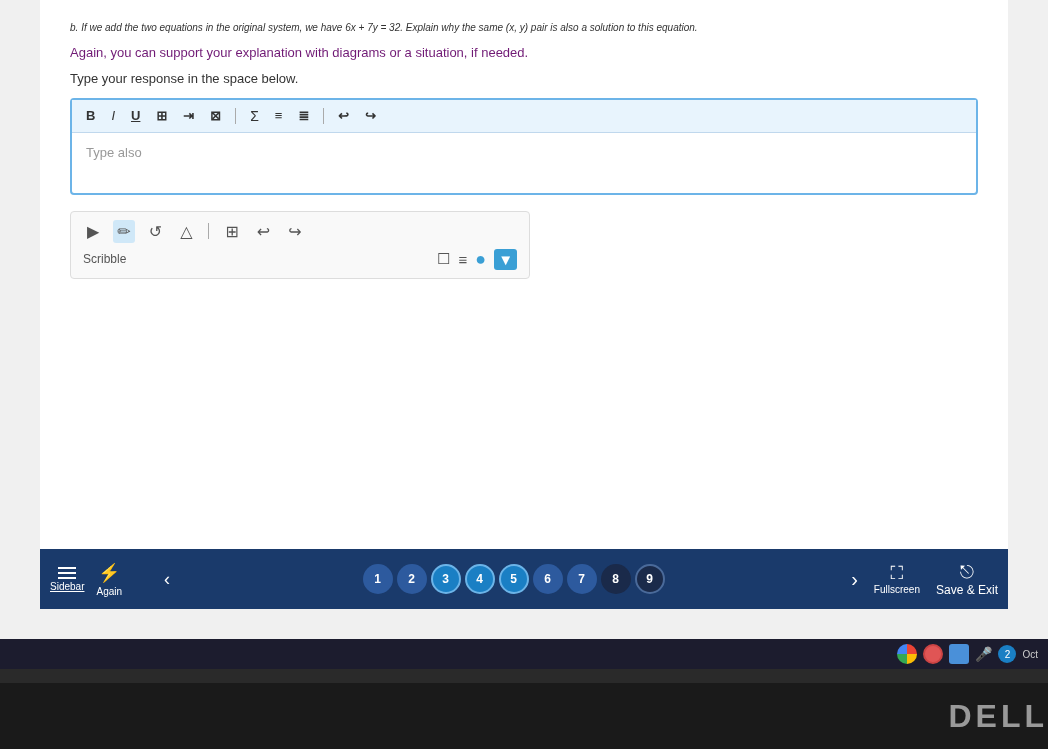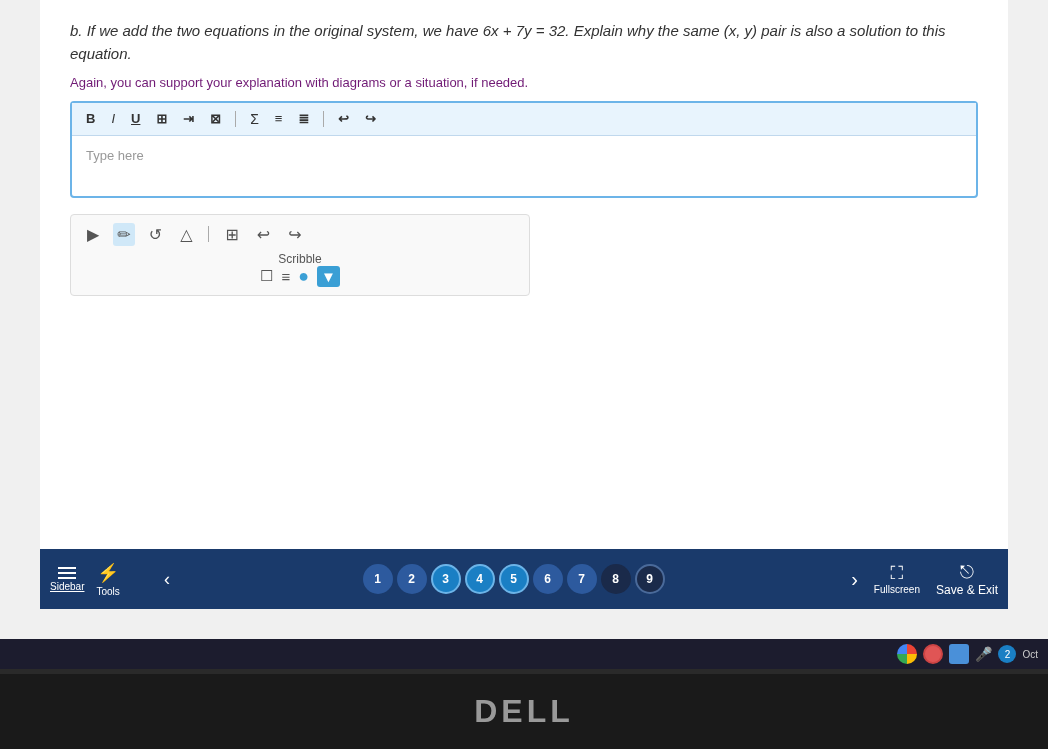--- a/index.html
+++ b/index.html
@@ -27,21 +27,21 @@
     .content-area {
       background: #ffffff;
       margin: 0 40px;
       padding: 20px 30px;
       height: calc(100% - 60px);
       position: relative;
     }
 
     
     .question-label {
-      font-size: 15px;
+      font-size: 10px;
       color: #333;
       line-height: 1.5;
       margin-bottom: 8px;
       font-style: italic;
     }
 
     .sub-instruction {
       font-size: 13px;
       color: #701a75;
       margin-bottom: 8px;
@@ -125,21 +125,20 @@
     }
     .scribble-btn.active {
       background: #d0e8f8;
       border-radius: 3px;
     }
 
     .scribble-footer {
       display: flex;
       align-items: center;
       justify-content: space-between;
-      flex-direction: column;
     }
 
     .scribble-label {
       font-size: 12px;
       color: #555;
     }
 
     .scribble-footer-icons {
       display: flex;
       align-items: center;
@@ -296,25 +295,25 @@
     .save-exit-btn .label {
       font-size: 12px;
     }
 
     
     .dell-area {
       position: absolute;
       bottom: 0;
       left: 0;
       right: 0;
-      height: 75px;
+      height: 66px;
       background: #1a1a1a;
       display: flex;
       align-items: center;
-      justify-content: center;
+      justify-content: flex-end;
     }
 
     .dell-logo {
       font-size: 32px;
       font-weight: bold;
       color: #999;
       letter-spacing: 4px;
     }
 
     
@@ -396,40 +395,41 @@
   <div class="content-area">
 
     
     <div class="question-label">
       <span>b.</span>
       <span> If we add the two equations in the original system, we have <em>6x</em> + <em>7y</em> = 32. Explain why the same (<em>x</em>, <em>y</em>) pair is also a solution to this equation.</span>
     </div>
 
     <div class="sub-instruction">Again, you can support your explanation with diagrams or a situation, if needed.</div>
 
+    <div class="type-instruction">Type your response in the space below.</div>
 
     
     <div class="editor-container">
       <div class="editor-toolbar">
         <button class="toolbar-btn">B</button>
         <button class="toolbar-btn italic">I</button>
         <button class="toolbar-btn underline">U</button>
         <button class="toolbar-btn">⊞</button>
         <button class="toolbar-btn">⇥</button>
         <button class="toolbar-btn">⊠</button>
         <span class="toolbar-divider"></span>
         <button class="toolbar-btn toolbar-sigma">Σ</button>
         <button class="toolbar-btn">≡</button>
         <button class="toolbar-btn">≣</button>
         <span class="toolbar-divider"></span>
         <button class="toolbar-btn">↩</button>
         <button class="toolbar-btn">↪</button>
       </div>
       <div class="editor-body">
-        <span>Type here</span>
+        <span>Type also</span>
       </div>
     </div>
 
     
     <div class="scribble-container">
       <div class="scribble-tools-row">
         <button class="scribble-btn">▶</button>
         <button class="scribble-btn active">✏</button>
         <button class="scribble-btn">↺</button>
         <button class="scribble-btn">△</button>
@@ -456,21 +456,21 @@
         <div class="nav-sidebar-btn">
           <div class="icon-lines">
             <span></span>
               <span></span>
               <span></span>
           </div>
           <span class="label">Sidebar</span>
         </div>
         <div class="nav-tools-btn">
           <span style="font-size:18px;">⚡</span>
-          <span class="label">Tools</span>
+          <span class="label">Again</span>
         </div>
       </div>
 
       <div class="nav-chevron">‹</div>
 
       <div class="page-numbers">
         <button class="page-btn">1</button>
         <button class="page-btn">2</button>
         <button class="page-btn active">3</button>
         <button class="page-btn active">4</button>

